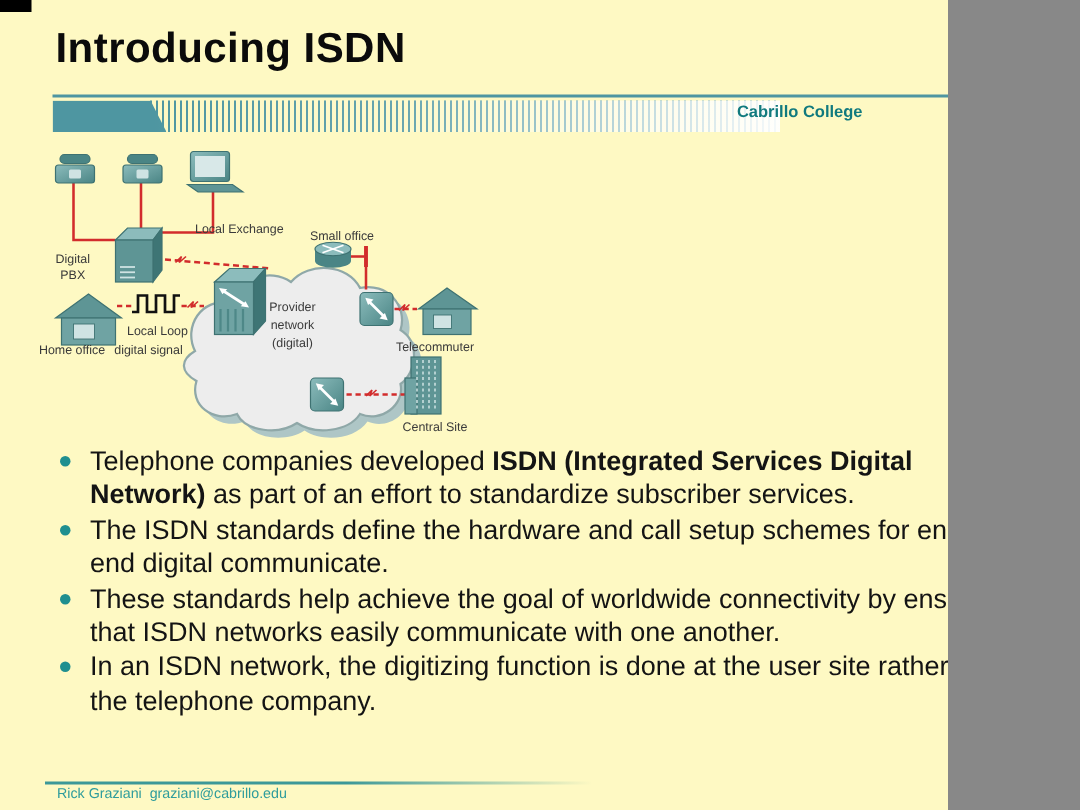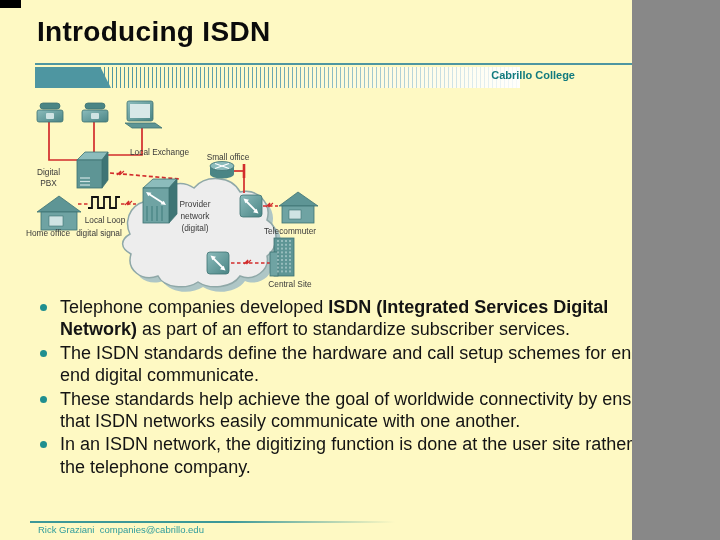--- a/index.html
+++ b/index.html
@@ -190,16 +190,16 @@
       <span class="dot"></span>
       <p class="btext"><span></span><b></b><span></span><span class="u"></span><span></span><span>These standards help achieve the goal of worldwide connectivity by ensuring that ISDN networks easily communicate with one another.</span></p>
     </li>
     <li class="bullet">
       <span class="dot"></span>
       <p class="btext"><span></span><b></b><span></span><span class="u"></span><span></span><span>In an ISDN network, the digitizing function is done at the user site rather than the telephone company.</span></p>
     </li>
   </ul>
 
   <div class="footer-line"></div>
-  <div class="credit">Rick Graziani  companies@cabrillo.edu</div>
+  <div class="credit">Rick Graziani  graziani@cabrillo.edu</div>
   <div class="page-num">1</div>
 
 </div>
 
 </body></html>

